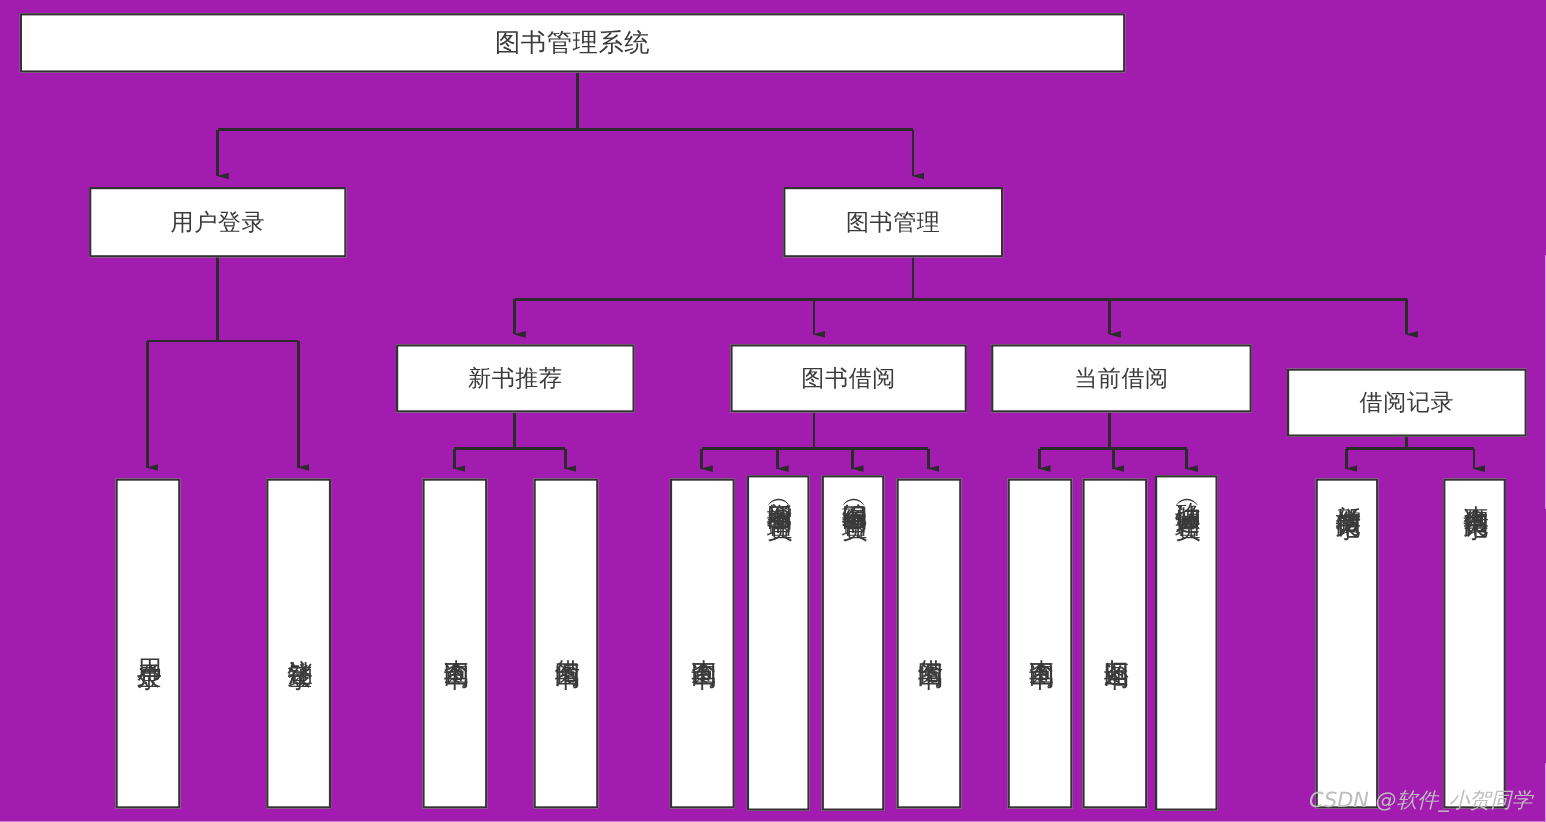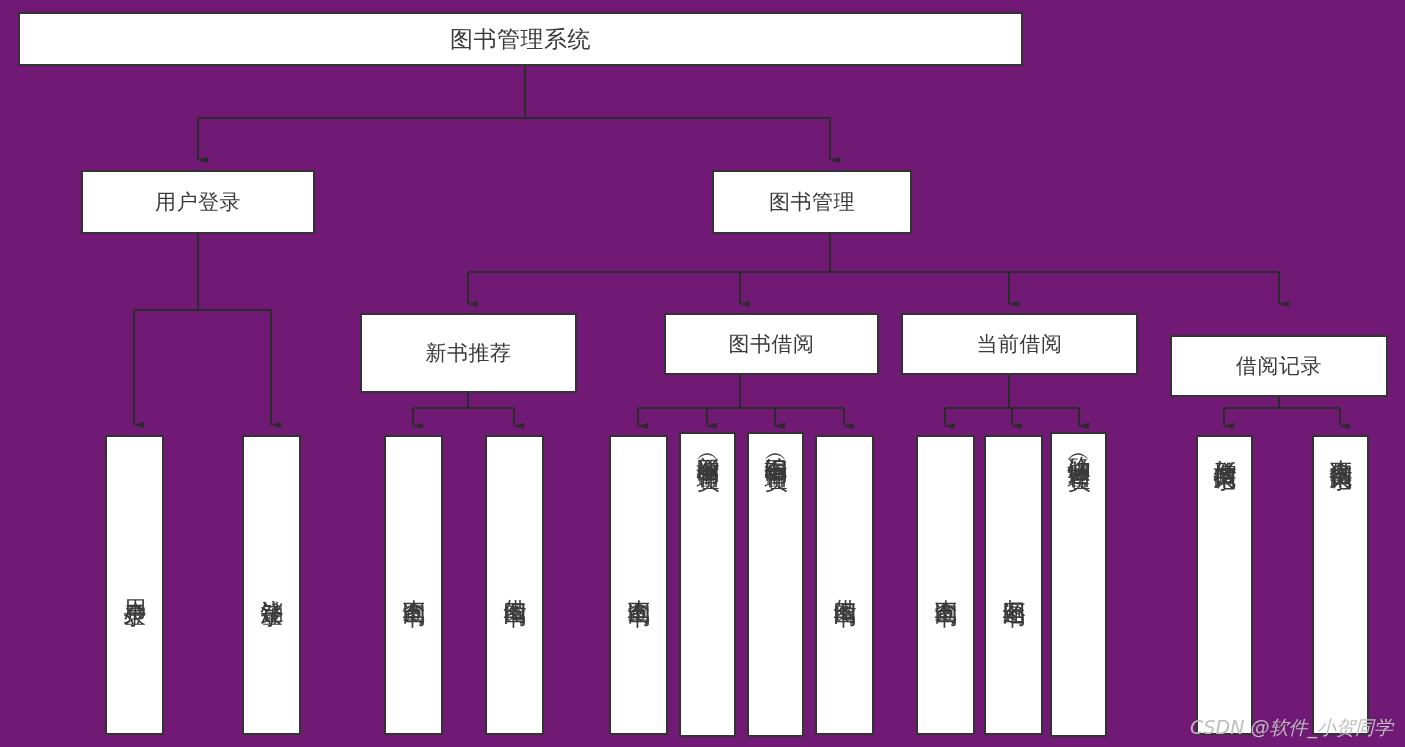--- a/index.html
+++ b/index.html
@@ -8,21 +8,21 @@
     padding: 0;
     background: #ffffff;
   }
   body {
     font-family: "DejaVu Sans", "Liberation Sans", sans-serif;
   }
   #canvas {
     position: relative;
     width: 1405px;
     height: 747px;
-    background: #701a75;
+    background: #a21caf;
     overflow: hidden;
   }
   
   #wires {
     position: absolute;
     left: 0;
     top: 0;
     width: 1405px;
     height: 747px;
     z-index: 1;
@@ -141,21 +141,21 @@
     <span class="label">图书管理系统</span>
   </div>
 
   <div class="node horiz" style="left:81px; top:170px; width:234px; height:64px;">
     <span class="label">用户登录</span>
   </div>
   <div class="node horiz" style="left:712px; top:170px; width:200px; height:64px;">
     <span class="label">图书管理</span>
   </div>
 
-  <div class="node horiz" style="left:360px; top:313px; width:217px; height:80px;">
+  <div class="node horiz" style="left:360px; top:313px; width:217px; height:62px;">
     <span class="label">新书推荐</span>
   </div>
   <div class="node horiz" style="left:664px; top:313px; width:215px; height:62px;">
     <span class="label">图书借阅</span>
   </div>
   <div class="node horiz" style="left:901px; top:313px; width:237px; height:62px;">
     <span class="label">当前借阅</span>
   </div>
   <div class="node horiz" style="left:1170px; top:313px; width:218px; height:62px;margin-top:22px;">
     <span class="label">借阅记录</span>

